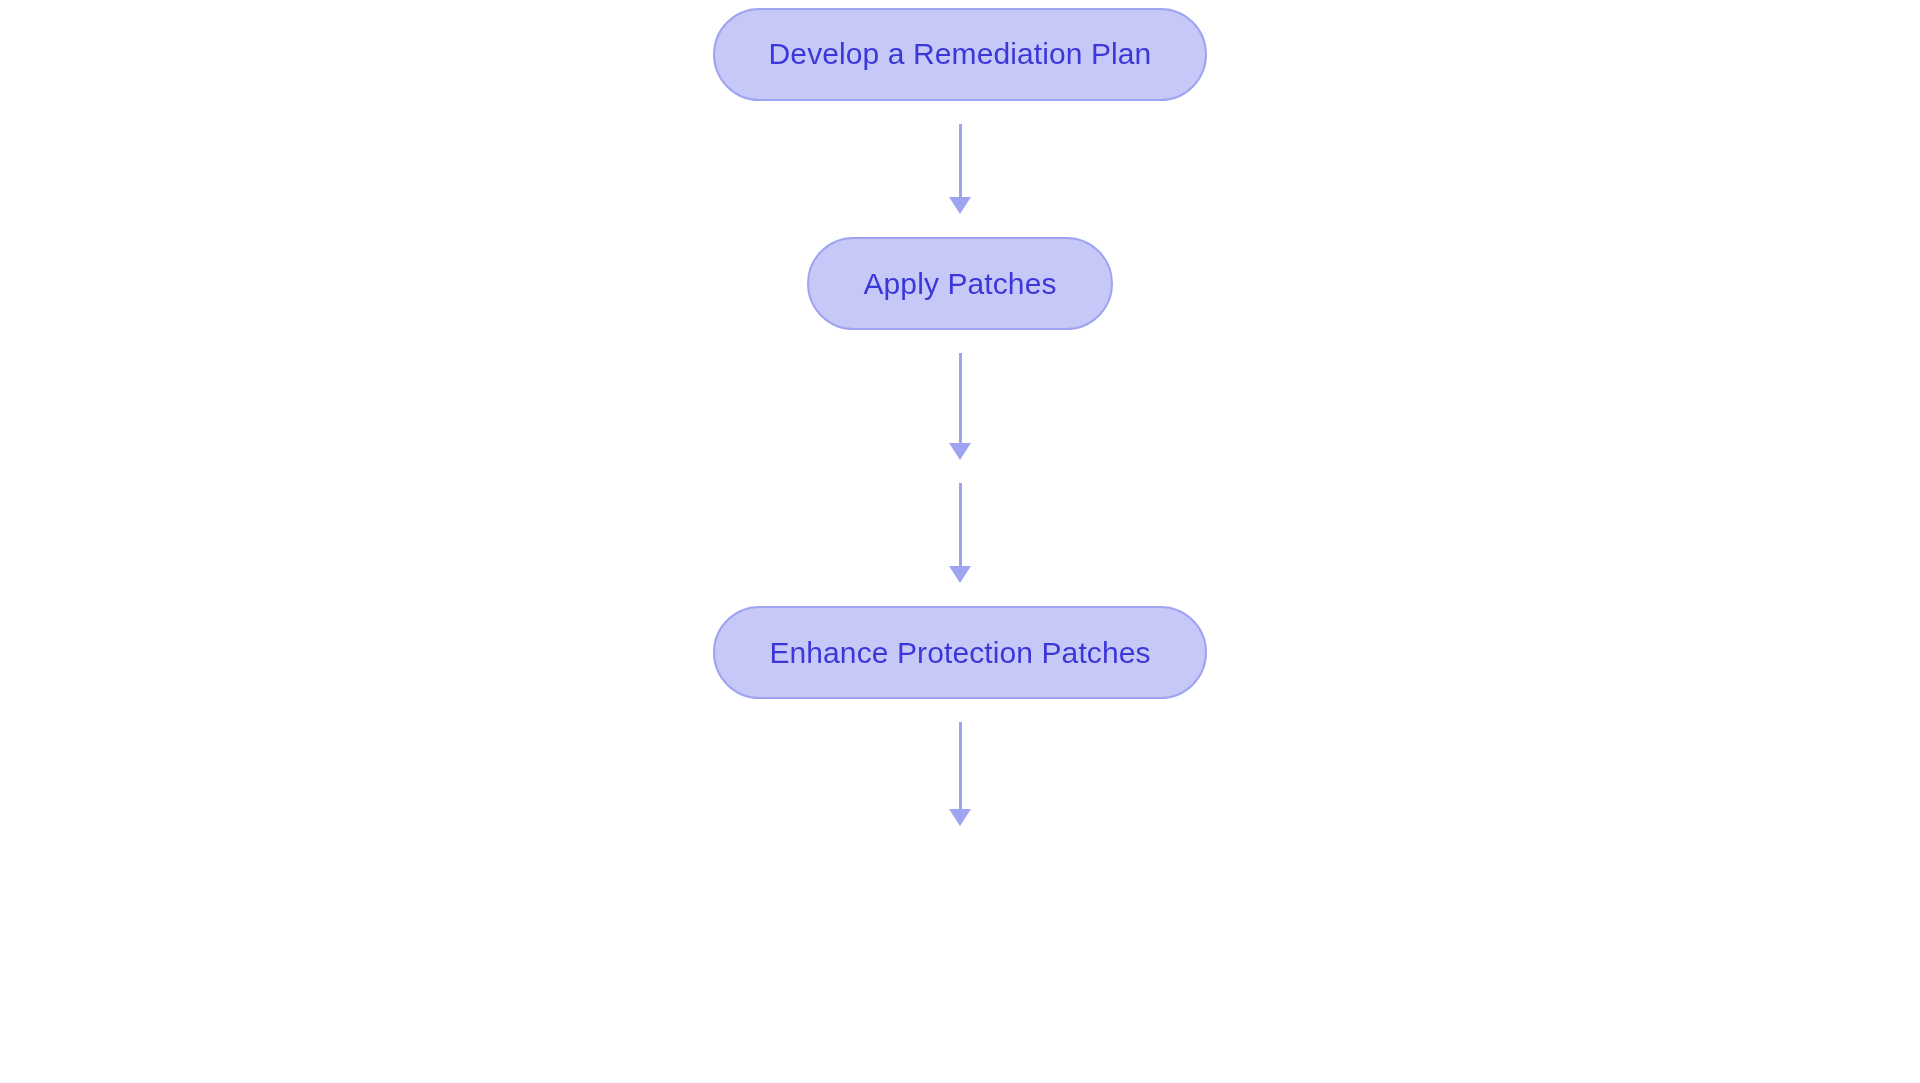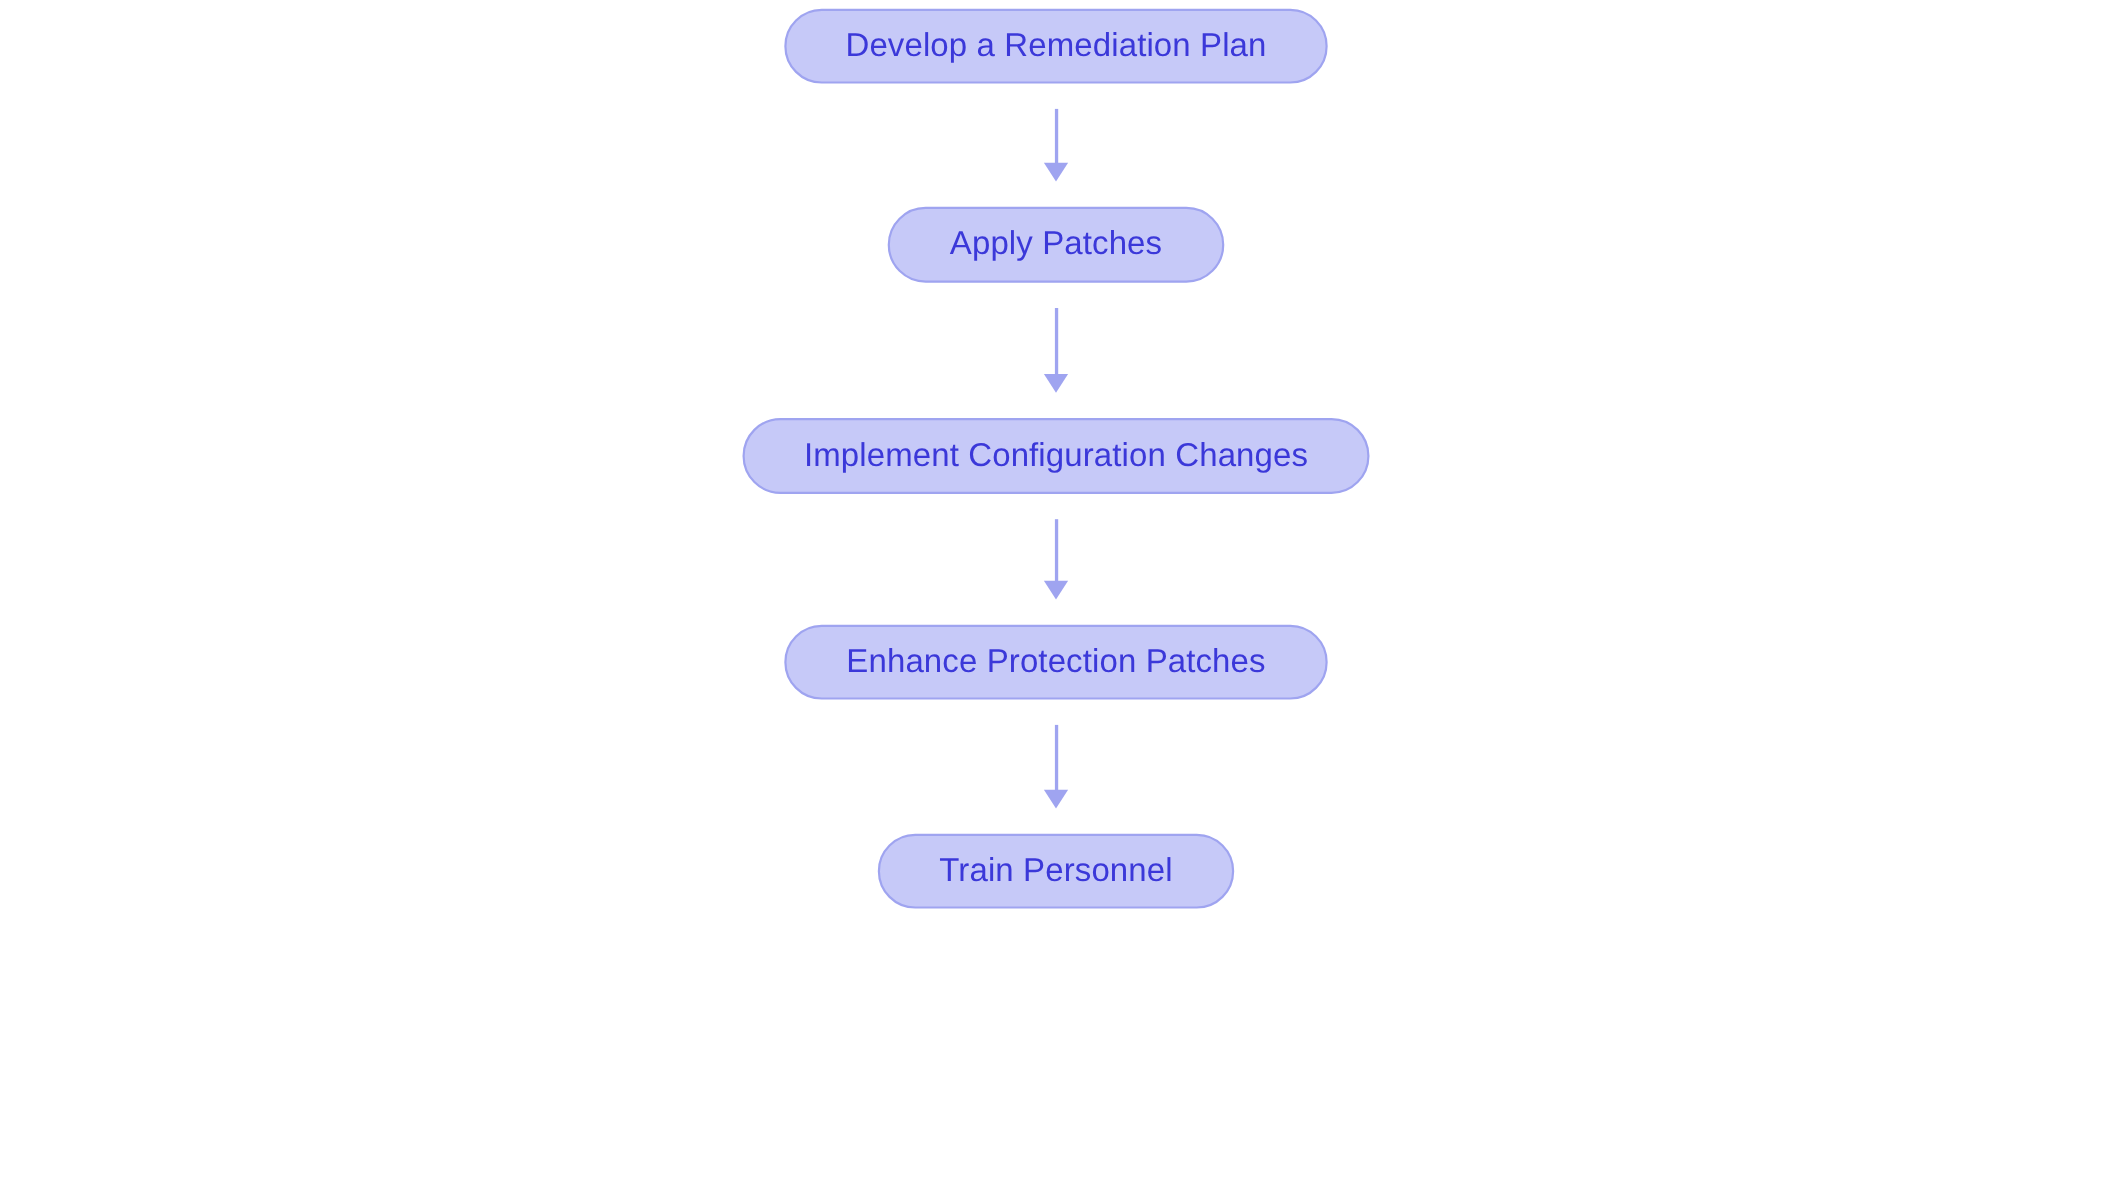--- a/index.html
+++ b/index.html
@@ -105,36 +105,30 @@
 
     <div class="node node-2">
       <span class="node-label">Apply Patches</span>
     </div>
 
     <div class="connector gap-2">
       <div class="connector-line"></div>
       <div class="connector-head"></div>
     </div>
 
-    <div class="node node-3">
-      <span class="node-label">Implement Configuration Changes</span>
-    </div>
 
     <div class="connector gap-3">
       <div class="connector-line"></div>
       <div class="connector-head"></div>
     </div>
 
     <div class="node node-4">
       <span class="node-label">Enhance Protection Patches</span>
     </div>
 
     <div class="connector gap-4">
       <div class="connector-line"></div>
       <div class="connector-head"></div>
     </div>
 
-    <div class="node node-5">
-      <span class="node-label">Train Personnel</span>
-    </div>
 
   </div>
 </div>
 
 </body></html>

